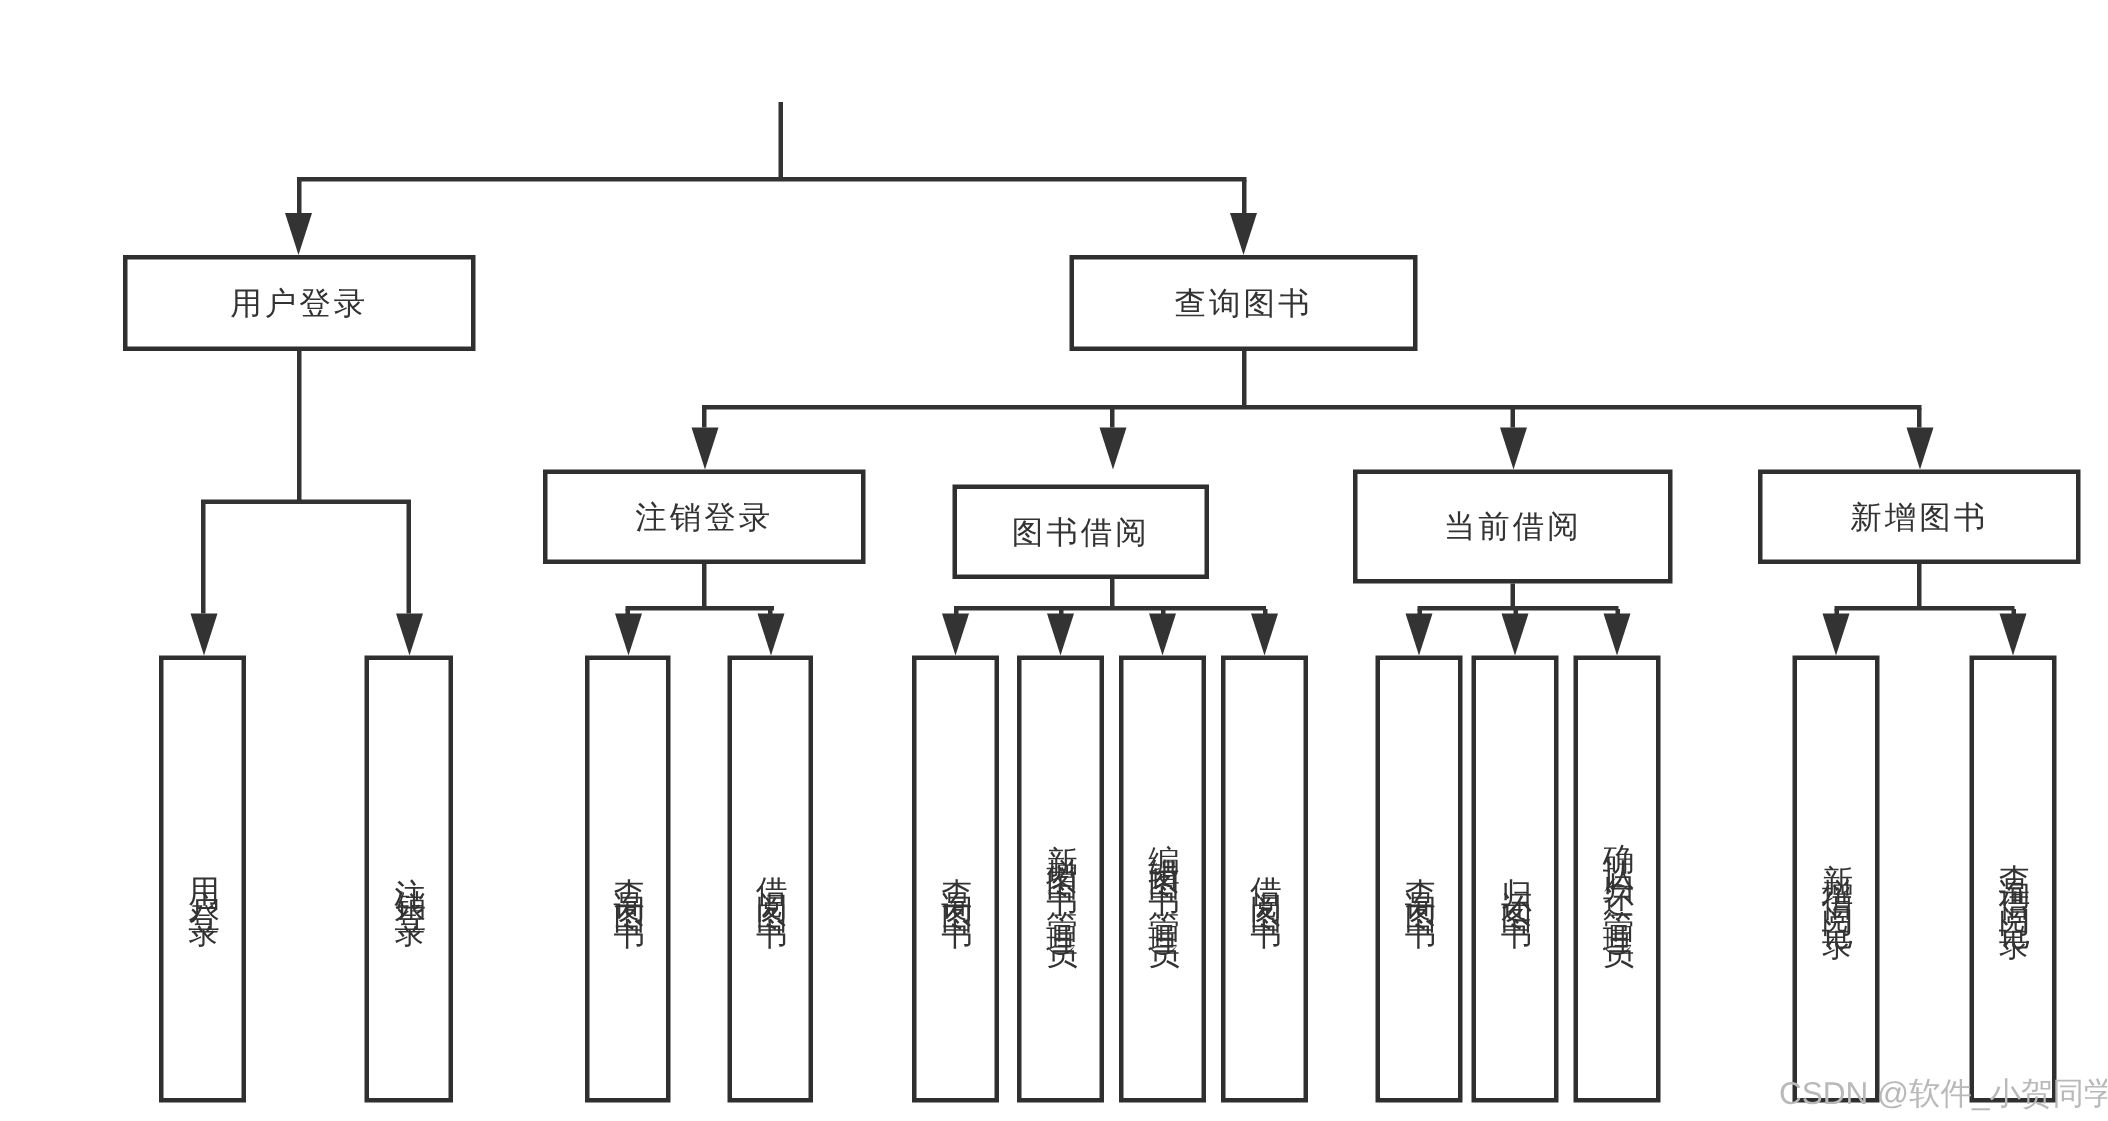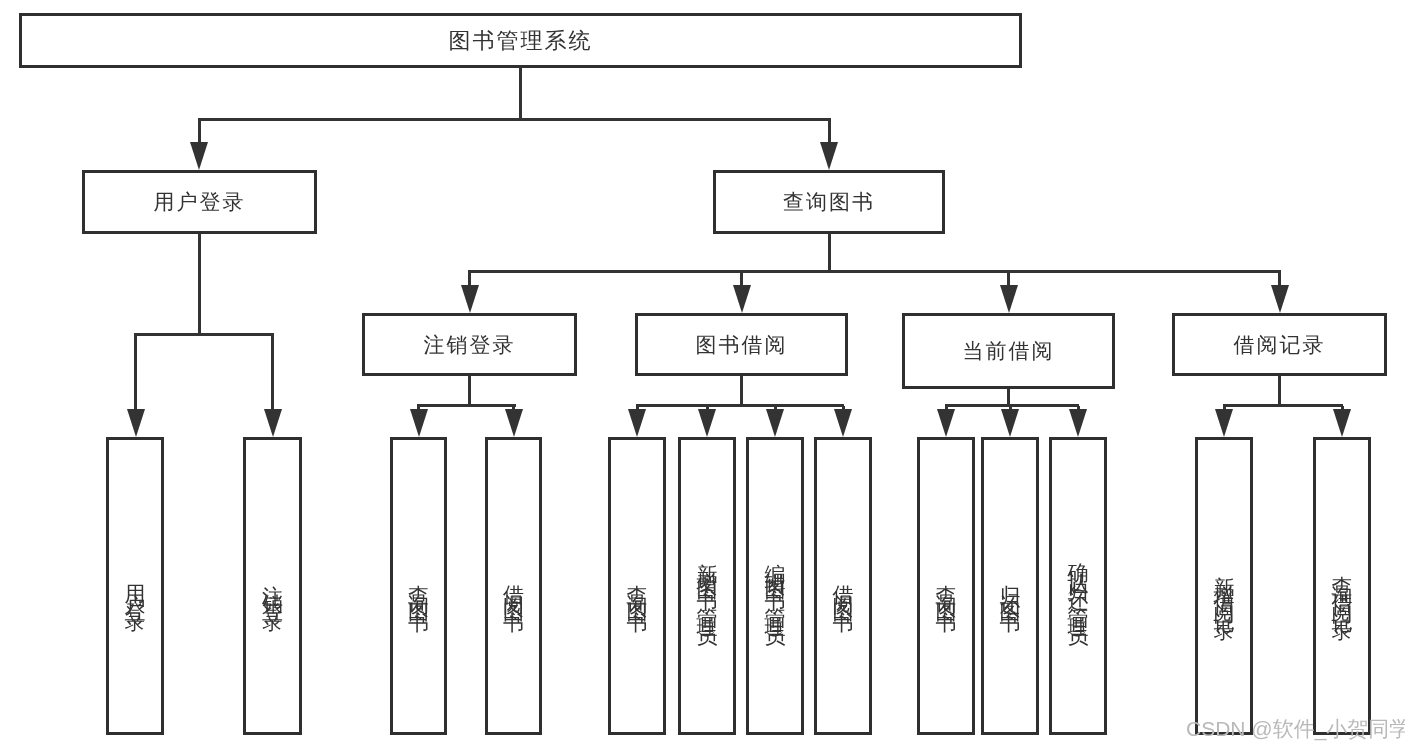--- a/index.html
+++ b/index.html
@@ -71,21 +71,20 @@
     font-size: 21px;
     white-space: nowrap;
     z-index: 5;
   }
 </style>
 </head>
 <body>
 
 <div id="stage">
 
-  <div class="box" style="left:19px;top:13px;width:1003px;height:55px;font-size:22px">图书管理系统</div>
 
   <div class="vline" style="left:519px;top:68px;height:52px"></div>
   <div class="hline" style="left:198px;top:118px;width:633px"></div>
   <div class="vline" style="left:198px;top:120px;height:22px"></div>
   <div class="arrow" style="left:190px;top:142px"></div>
   <div class="vline" style="left:828px;top:120px;height:22px"></div>
   <div class="arrow" style="left:820px;top:142px"></div>
 
   <div class="box" style="left:82px;top:170px;width:235px;height:64px">用户登录</div>
   <div class="box" style="left:713px;top:170px;width:232px;height:64px">查询图书</div>
@@ -102,23 +101,23 @@
   <div class="vline" style="left:468px;top:272px;height:13px"></div>
   <div class="arrow" style="left:461px;top:285px"></div>
   <div class="vline" style="left:740px;top:272px;height:13px"></div>
   <div class="arrow" style="left:733px;top:285px"></div>
   <div class="vline" style="left:1007px;top:272px;height:13px"></div>
   <div class="arrow" style="left:1000px;top:285px"></div>
   <div class="vline" style="left:1278px;top:272px;height:13px"></div>
   <div class="arrow" style="left:1271px;top:285px"></div>
 
   <div class="box" style="left:362px;top:313px;width:215px;height:63px">注销登录</div>
-  <div class="box" style="left:635px;top:313px;width:213px;height:63px">图书借阅</div>
+  <div class="box" style="left:635px;top:323px;width:171px;height:63px">图书借阅</div>
   <div class="box" style="left:902px;top:313px;width:213px;height:76px">当前借阅</div>
-  <div class="box" style="left:1172px;top:313px;width:215px;height:63px">借阅记录</div>
+  <div class="box" style="left:1172px;top:313px;width:215px;height:63px">新增图书</div>
 
   <div class="vline" style="left:468px;top:376px;height:30px"></div>
   <div class="hline" style="left:417px;top:404px;width:99px"></div>
   <div class="vline" style="left:417px;top:406px;height:5px"></div>
   <div class="arrow" style="left:410px;top:409px"></div>
   <div class="vline" style="left:512px;top:406px;height:5px"></div>
   <div class="arrow" style="left:505px;top:409px"></div>
 
   <div class="vline" style="left:740px;top:376px;height:30px"></div>
   <div class="hline" style="left:636px;top:404px;width:208px"></div>

